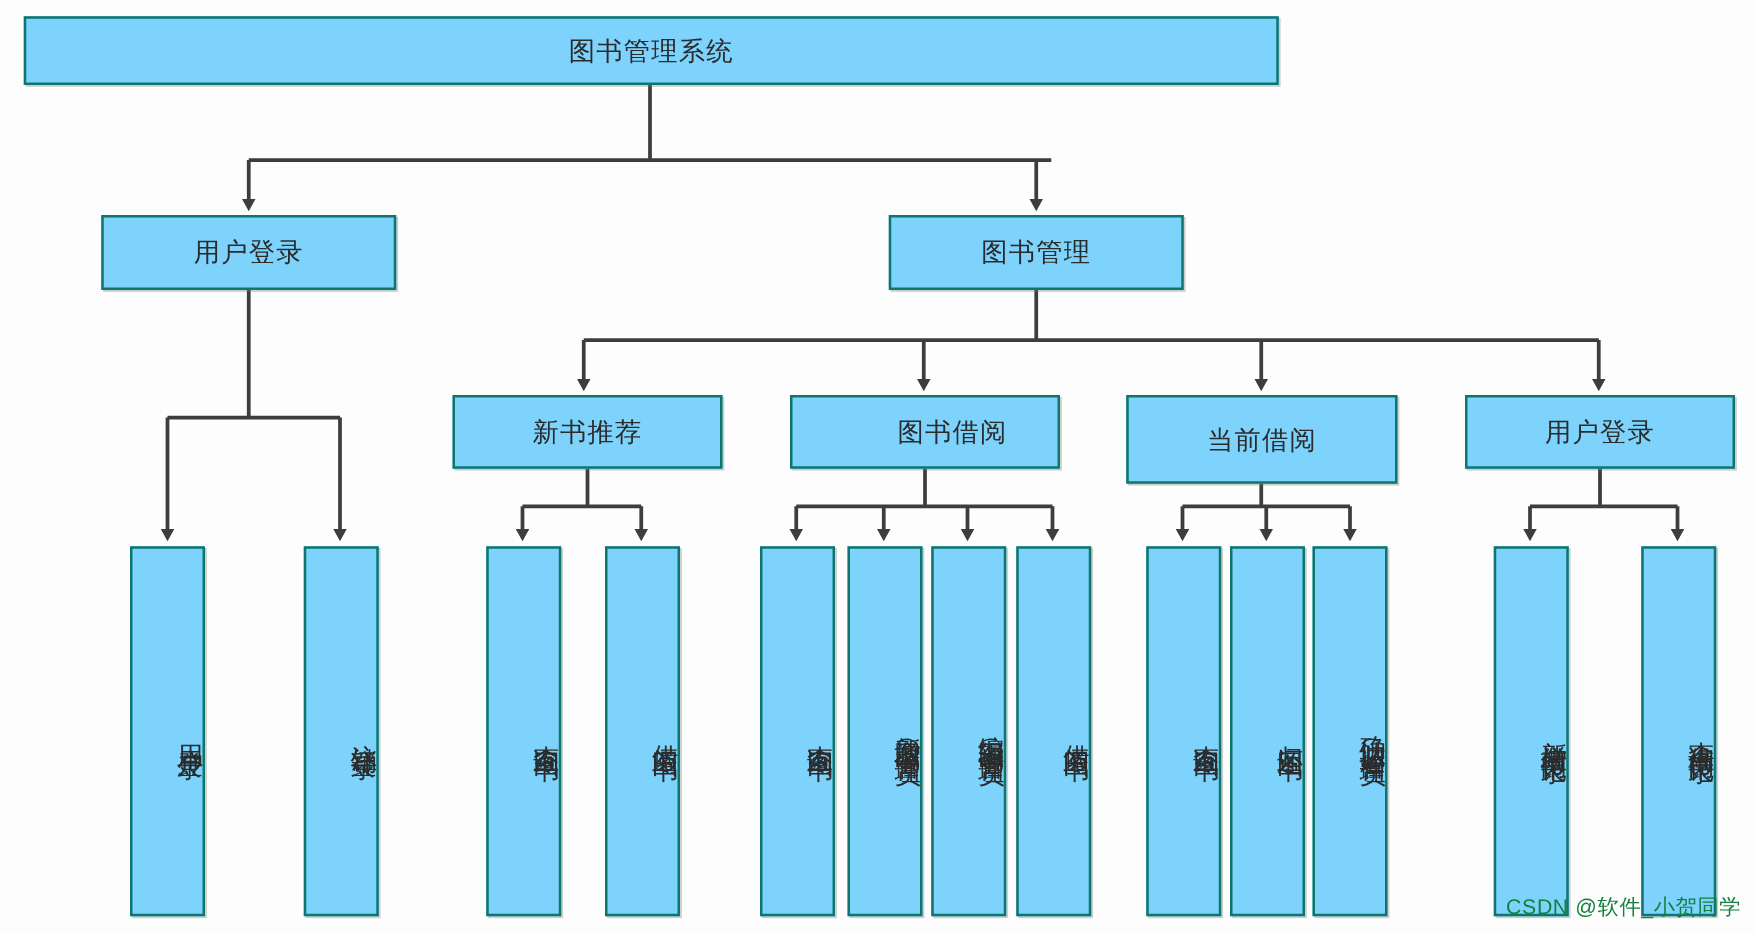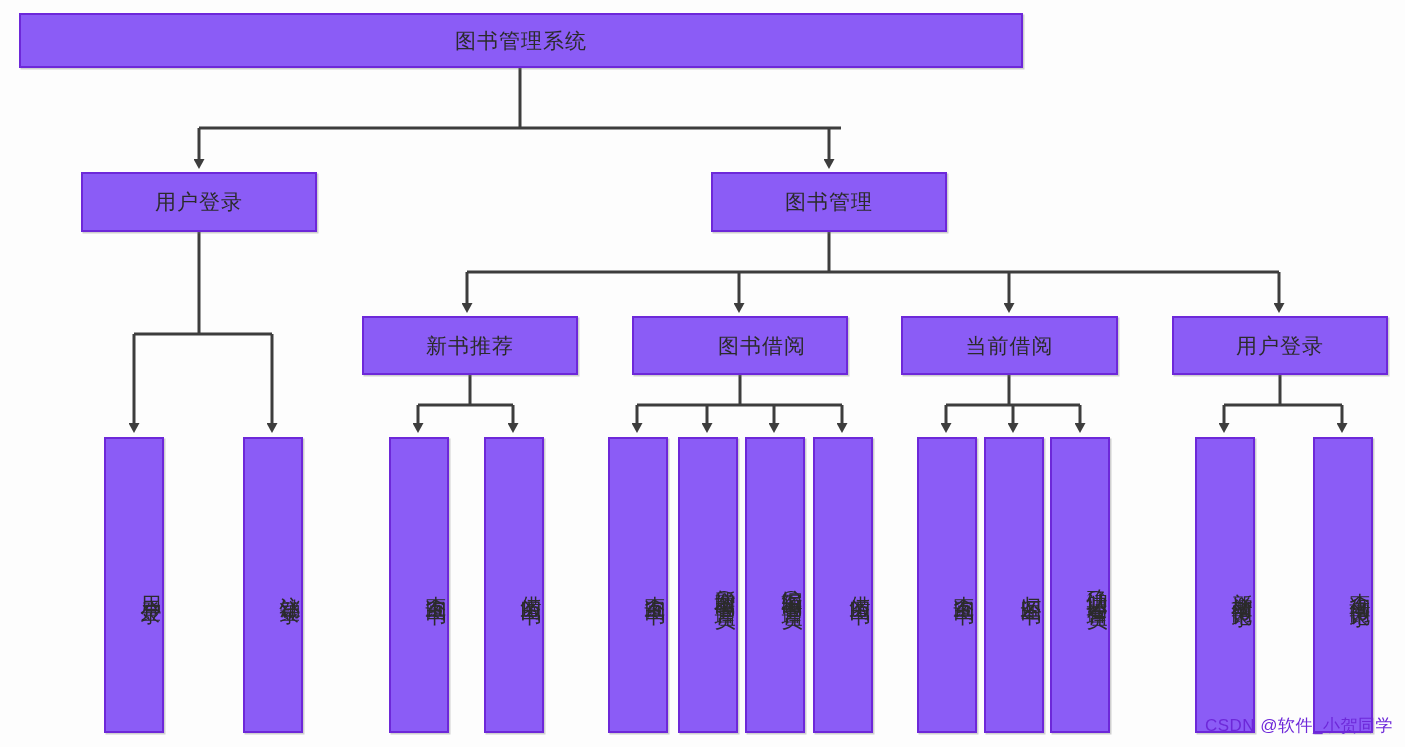--- a/index.html
+++ b/index.html
@@ -21,22 +21,22 @@
     position: absolute;
     left: 0;
     top: 0;
     width: 1405px;
     height: 747px;
     pointer-events: none;
   }
   .node {
     position: absolute;
     box-sizing: border-box;
-    background: #8b5cf6;
-    border: 2px solid #6d28d9;
+    background: #7dd3fc;
+    border: 2px solid #0f766e;
     box-shadow: 1.5px 1.5px 0 rgba(120,120,120,0.35);
     display: flex;
     align-items: center;
     justify-content: center;
     color: #2b2b2b;
     text-align: center;
   }
   .node.h {
     font-size: 21px;
     letter-spacing: 1px;
@@ -58,21 +58,21 @@
     white-space: nowrap;
   }
   .node.h .htext {
     white-space: nowrap;
   }
   #watermark {
     position: absolute;
     right: 12px;
     bottom: 10px;
     font-size: 17px;
-    color: #6d28d9;
+    color: #15803d;
     letter-spacing: 0.5px;
     user-select: none;
     white-space: nowrap;
   }
 </style>
 </head>
 <body>
 
 <div id="canvas">
 
@@ -136,21 +136,21 @@
   <div class="node h" style="left:362px; top:316px; width:216px; height:59px;">
     <span class="htext">新书推荐</span>
   </div>
 
   <div class="node h" style="left:711px; top:172px; width:236px; height:60px;">
     <span class="htext">图书管理</span>
   </div>
   <div class="node h" style="left:632px; top:316px; width:216px; height:59px;padding-left:44px;">
     <span class="htext">图书借阅</span>
   </div>
-  <div class="node h" style="left:901px; top:316px; width:217px; height:59px;">
+  <div class="node h" style="left:901px; top:316px; width:217px; height:71px;">
     <span class="htext">当前借阅</span>
   </div>
   <div class="node h" style="left:1172px; top:316px; width:216px; height:59px;">
     <span class="htext">用户登录</span>
   </div>
 
   <div class="node v" style="left:104px; top:437px; width:60px; height:296px;">
     <span class="vtext">用户登录</span>
   </div>
   <div class="node v" style="left:243px; top:437px; width:60px; height:296px;">

